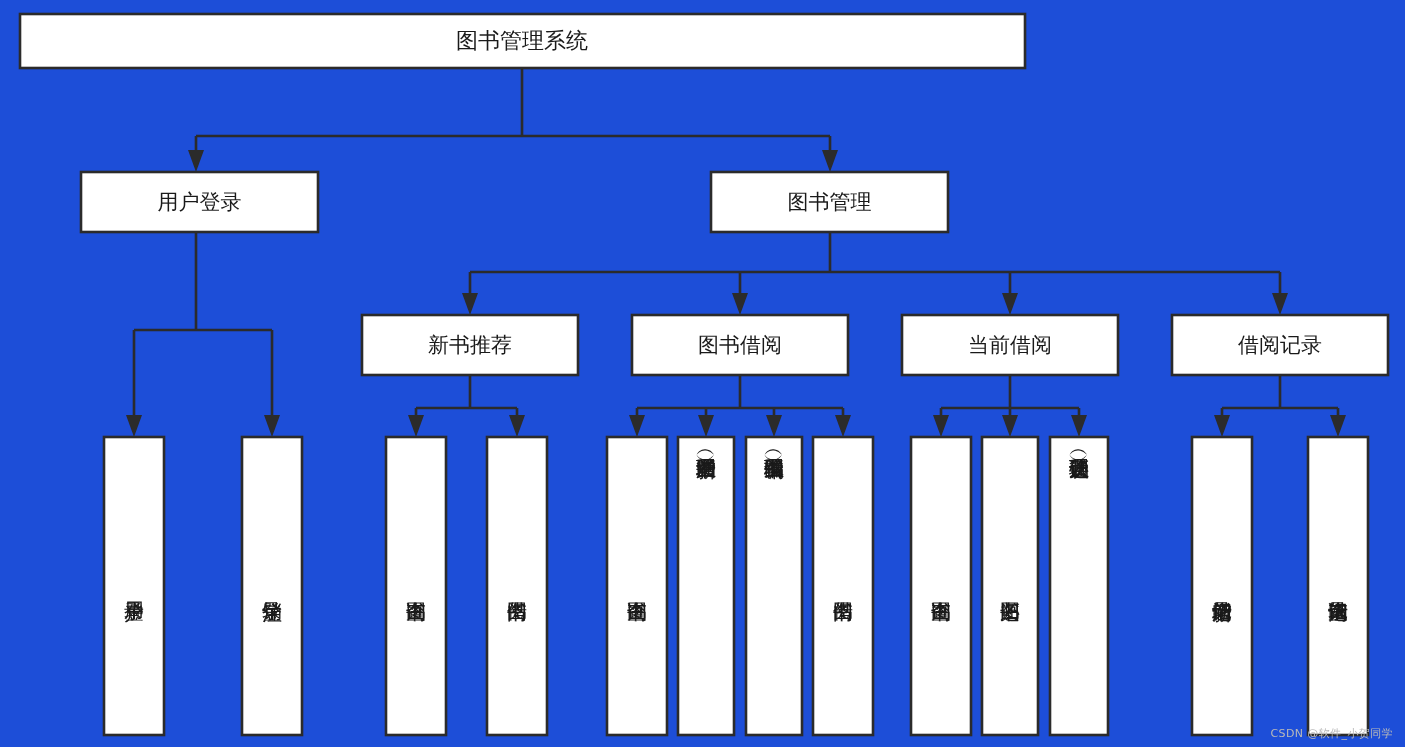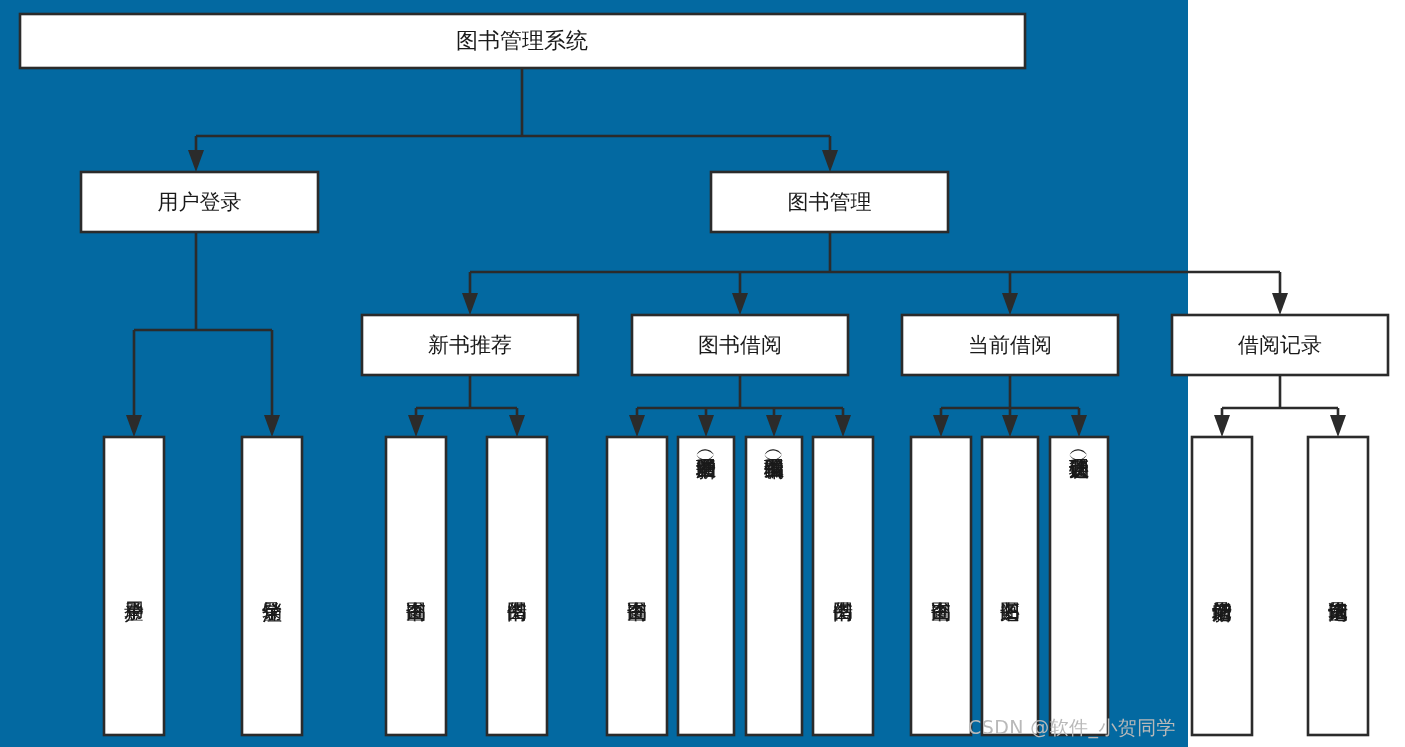--- a/index.html
+++ b/index.html
@@ -9,23 +9,23 @@
     background: #ffffff;
   }
   body {
     width: 1405px;
     height: 747px;
     font-family: "DejaVu Sans", "Liberation Sans", sans-serif;
     overflow: hidden;
   }
   #diagram-root {
     position: relative;
-    width: 1188px;
+    width: 1405px;
     height: 747px;
-    background: #0369a1;
+    background: #1d4ed8;
   }
   svg#tree-svg {
     position: absolute;
     left: 0;
     top: 0;
     width: 1405px;
     height: 747px;
     display: block;
   }
   .node-box {
@@ -72,21 +72,21 @@
     writing-mode: vertical-rl;
     text-orientation: upright;
     white-space: pre;
     display: block;
   }
   #watermark {
     position: absolute;
     right: 12px;
     bottom: 6px;
     font-family: "DejaVu Sans", "Liberation Sans", sans-serif;
-    font-size: 19px;
+    font-size: 11px;
     color: #b9b9b9;
     white-space: nowrap;
     letter-spacing: 0.4px;
   }
 </style>
 </head>
 <body>
 
 <div id="diagram-root">
 

